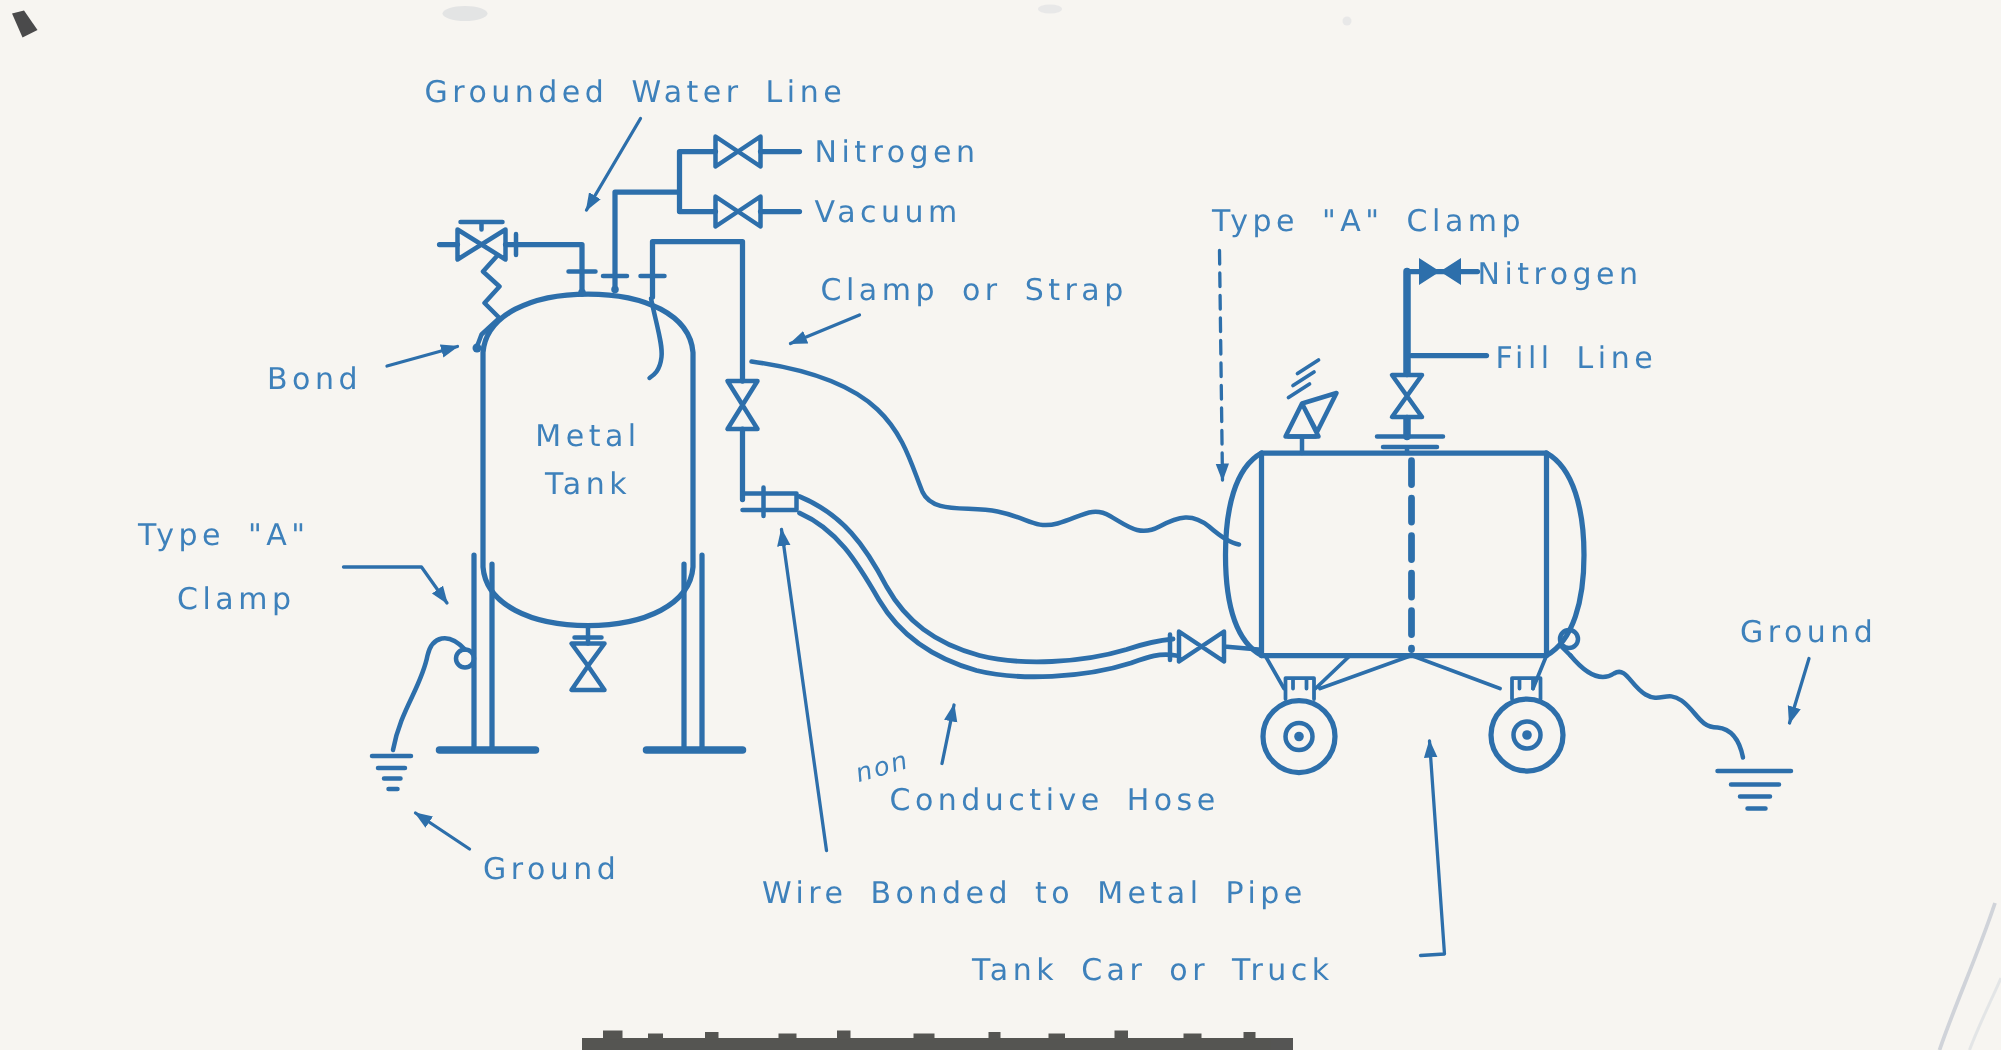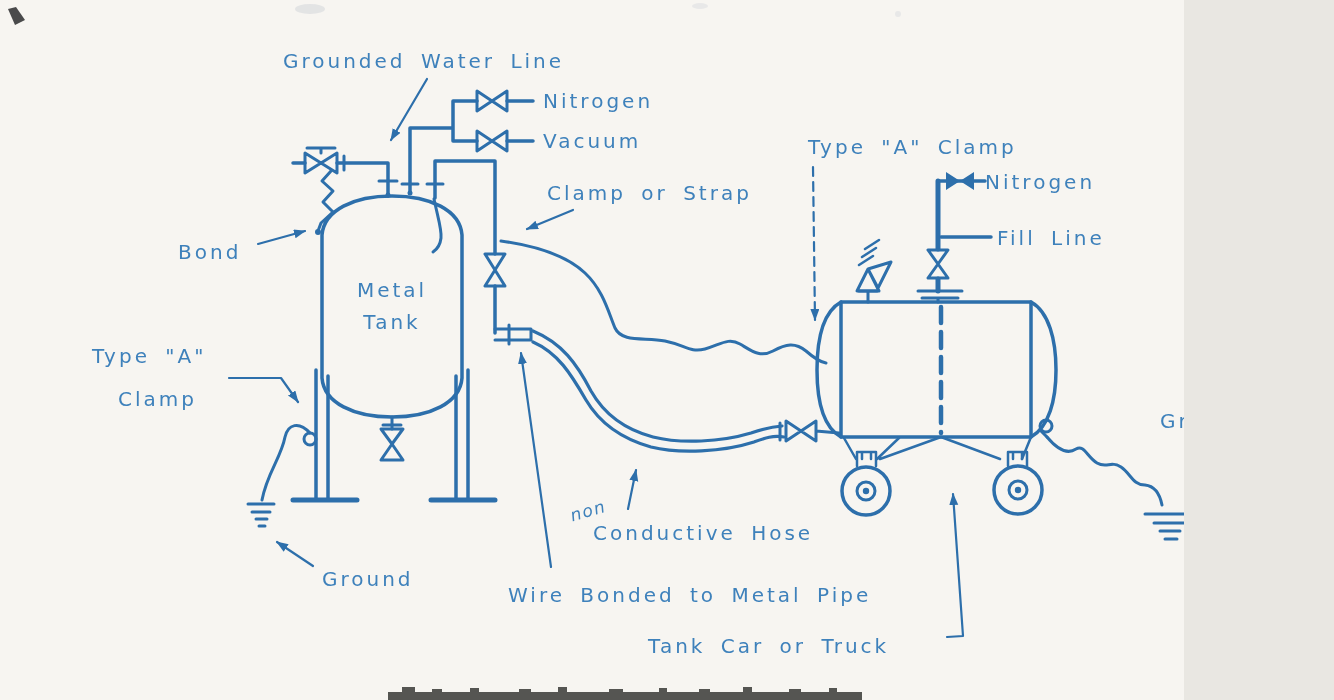--- a/index.html
+++ b/index.html
@@ -1,17 +1,17 @@
 <!DOCTYPE html>
 <html style="--ink: #2d6fab; --text-ink: #3e81bb;"><head>
 <meta charset="utf-8">
 <style>
   html,body{margin:0;padding:0;background:#e9e7e2;}
   .stage{
-    position:relative;width:1184px;height:700px;overflow:hidden;
+    position:relative;width:1334px;height:700px;overflow:hidden;
     background:#f7f5f1;
     font-family:"DejaVu Sans",sans-serif;
   }
   svg{position:absolute;inset:0;color:var(--ink,#2d6fab);}
   .ink{stroke:currentColor;fill:none;stroke-linecap:round;stroke-linejoin:round;}
   .lbl{
     fill:var(--text-ink,#3e81bb);
     font-size:20px;letter-spacing:3px;word-spacing:6px;
     font-family:"DejaVu Sans",sans-serif;
   }

